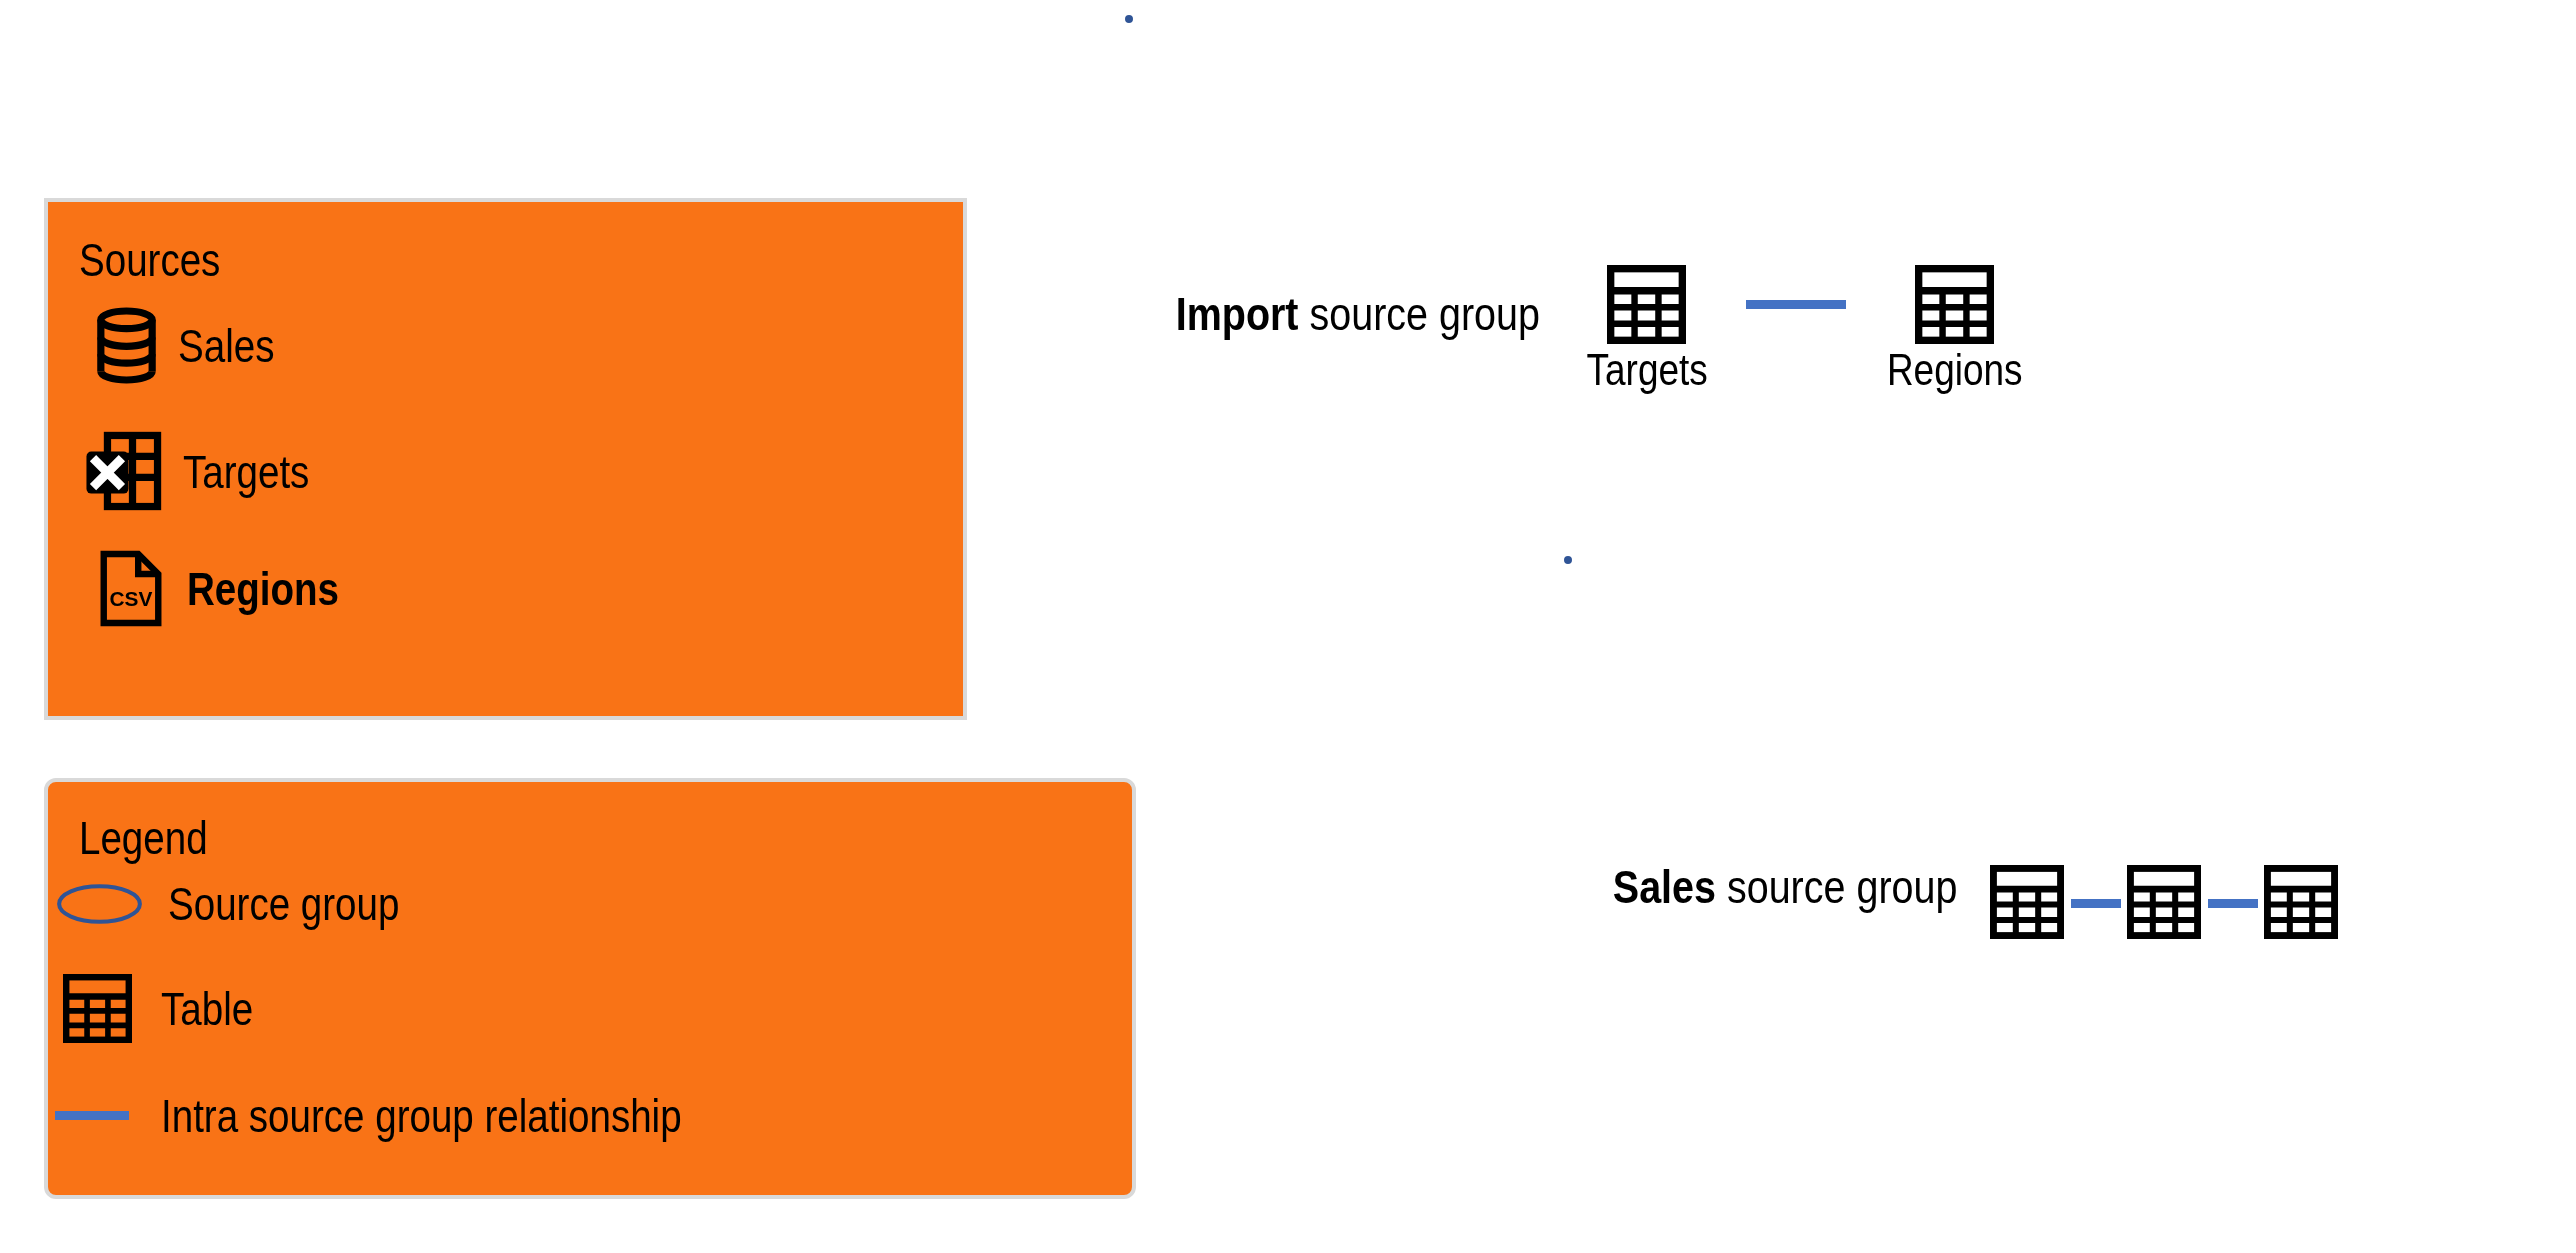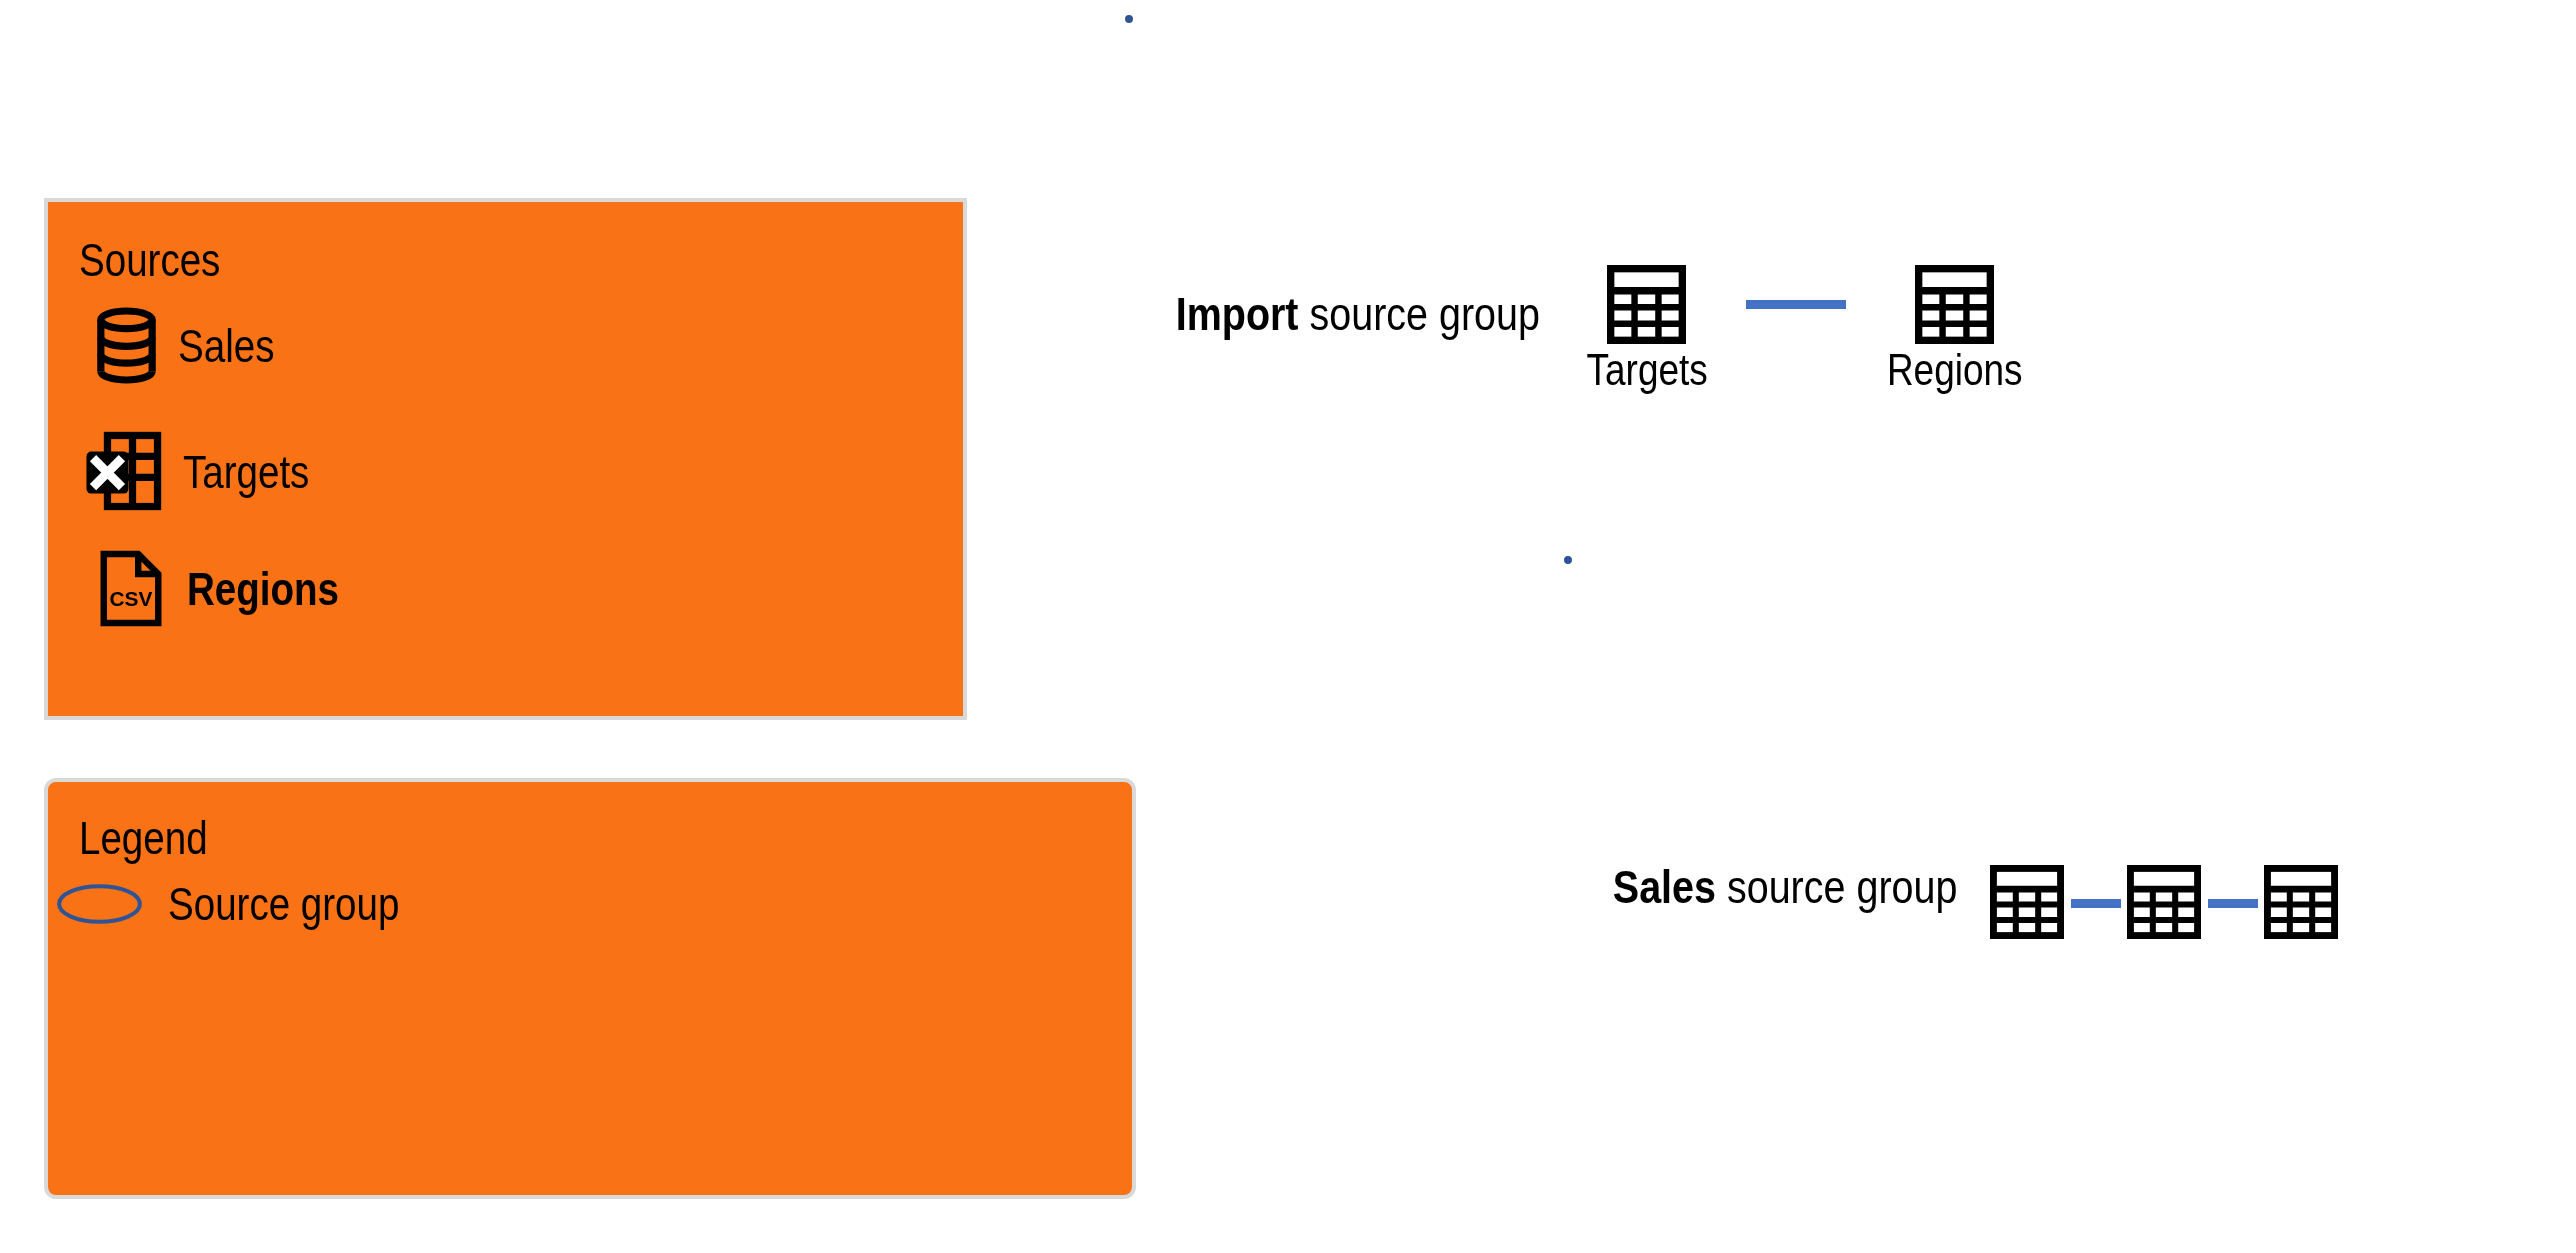--- a/index.html
+++ b/index.html
@@ -184,21 +184,36 @@
 
   <div class="row" style="left:6.5px; top:98px;">
     <span>
       <svg class="legend-ellipse" viewBox="0 0 110 52" xmlns="http://www.w3.org/2000/svg">
         <ellipse cx="55" cy="26" rx="50" ry="22" fill="none" stroke="#2F5496" stroke-width="5"></ellipse>
       </svg>
     </span>
     <span class="row-label" style="margin-left:24px;">Source group</span>
   </div>
 
-
+  <div class="row" style="left:14.5px; top:192px;">
+    <span>
+      <svg class="tbl-icon" width="69" height="69" viewBox="0 0 86 86" xmlns="http://www.w3.org/2000/svg">
+        <rect x="4" y="4" width="78" height="78" fill="none" stroke="#000000" stroke-width="8"></rect>
+        <path d="M4 28 H82" stroke="#000000" stroke-width="8"></path>
+        <path d="M4 46 H82 M4 64 H82" stroke="#000000" stroke-width="7"></path>
+        <path d="M30 28 V82 M56 28 V82" stroke="#000000" stroke-width="7"></path>
+      </svg>
+    </span>
+    <span class="row-label" style="margin-left:29px;">Table</span>
+  </div>
+
+  <div class="row" style="left:6.5px; top:310px;">
+    <span class="legend-line"></span>
+    <span class="row-label" style="margin-left:32px;">Intra source group relationship</span>
+  </div>
 </div>
 
 <div class="group" id="import-group">
   <div class="group-ellipse"></div>
   <div class="group-inner">
     <div class="group-title">
       <b>Import</b><span> source group</span>
     </div>
 
     <div class="node-row">

